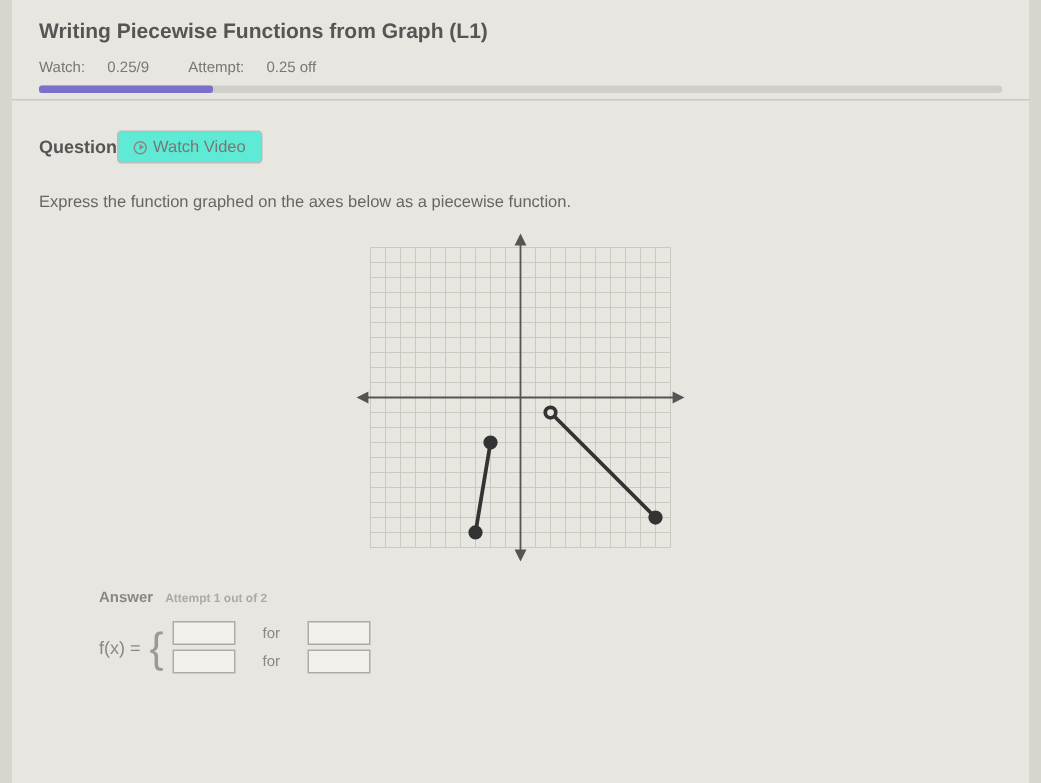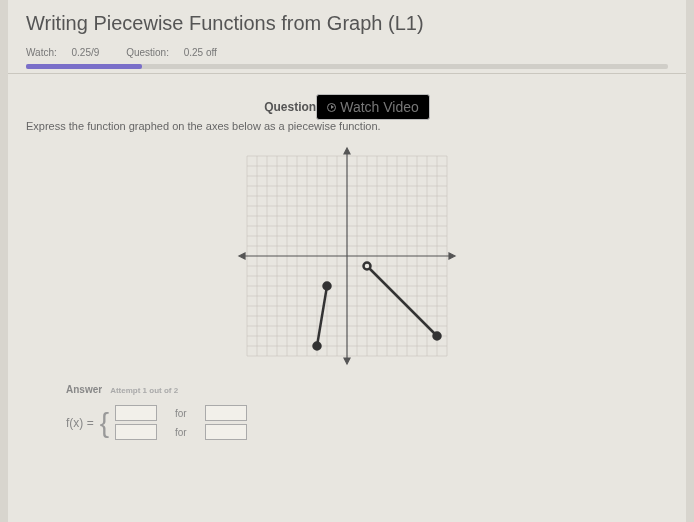--- a/index.html
+++ b/index.html
@@ -1,26 +1,26 @@
 <!DOCTYPE html>
 <html><head>
 <meta charset="utf-8">
 <style>
 *{margin:0;padding:0;box-sizing:border-box;font-family:Arial,sans-serif}
 body{background:#d8d5ce;width:694px;height:522px;overflow:hidden;position:relative}
 .page{background:#e8e6e0;margin:0 8px;min-height:522px;padding:12px 18px}
-.title{color:#555;font-weight:normal;font-size:20px;margin-bottom:12px}
+.title{color:#555;font-weight:bold;font-size:14px;margin-bottom:12px}
 .score-row{font-size:10px;color:#777;margin-bottom:6px}
 .score-row span{margin-right:12px}
 .progress{height:5px;background:#d0cec8;border-radius:2px;margin-bottom:4px;position:relative}
 .progress-fill{position:absolute;left:0;top:0;height:100%;width:18%;background:#7a6fc9;border-radius:2px}
 .hr{height:1px;background:#cac7bf;margin:2px -18px 20px}
-.qrow{display:flex;justify-content:center;align-items:center;margin-bottom:0}
+.qrow{display:flex;justify-content:flex-start;align-items:center;margin-bottom:20px}
 .qlabel{color:#555;font-size:12px;font-weight:600}
-.watch{border:1px solid #bbb;background:#000000;font-size:14px;color:#777;padding:4px 10px;border-radius:3px;display:flex;align-items:center;gap:4px;cursor:pointer}
+.watch{border:1px solid #bbb;background:#5eead4;font-size:11px;color:#777;padding:4px 10px;border-radius:3px;display:flex;align-items:center;gap:4px;cursor:pointer}
 .watch-icon{width:9px;height:9px;border:1px solid #888;border-radius:50%;display:inline-flex;align-items:center;justify-content:center}
 .watch-icon::after{content:"";border-left:3px solid #888;border-top:2px solid transparent;border-bottom:2px solid transparent;margin-left:1px}
 .prompt{color:#666;font-size:11px;margin-bottom:14px}
 .graph-wrap{display:flex;justify-content:center;margin-bottom:18px}
 svg.graph{background:#e8e6e0}
 .ans-label{color:#888;font-size:10px;font-weight:600;margin:6px 0 10px 40px}
 .ans-sub{color:#aaa;font-size:8px;margin-left:8px;font-weight:bold}
 .eq{display:flex;align-items:center;margin-left:40px;gap:6px}
 .fx{color:#888;font-size:12px}
 .brace{font-size:28px;color:#999;line-height:0.9}
@@ -29,21 +29,21 @@
 .box{width:42px;height:16px;border:1px solid #aaa;background:#f2f0ea}
 .for{font-size:10px;color:#888}
 </style>
 </head>
 <body>
 
 <div class="page">
   <div class="title">Writing Piecewise Functions from Graph (L1)</div>
   <div class="score-row">
     <span><span>Watch:</span> <span>0.25/9</span></span>
-    <span><span>Question:</span> <span>0.25 off</span></span>
+    <span><span>Attempt:</span> <span>0.25 off</span></span>
   </div>
   <div class="progress">
       <div class="progress-fill"></div>
     </div>
   <div class="hr"></div>
 
   <div class="qrow">
     <div class="qlabel">Question</div>
     <button class="watch">
       <span class="watch-icon"></span>

